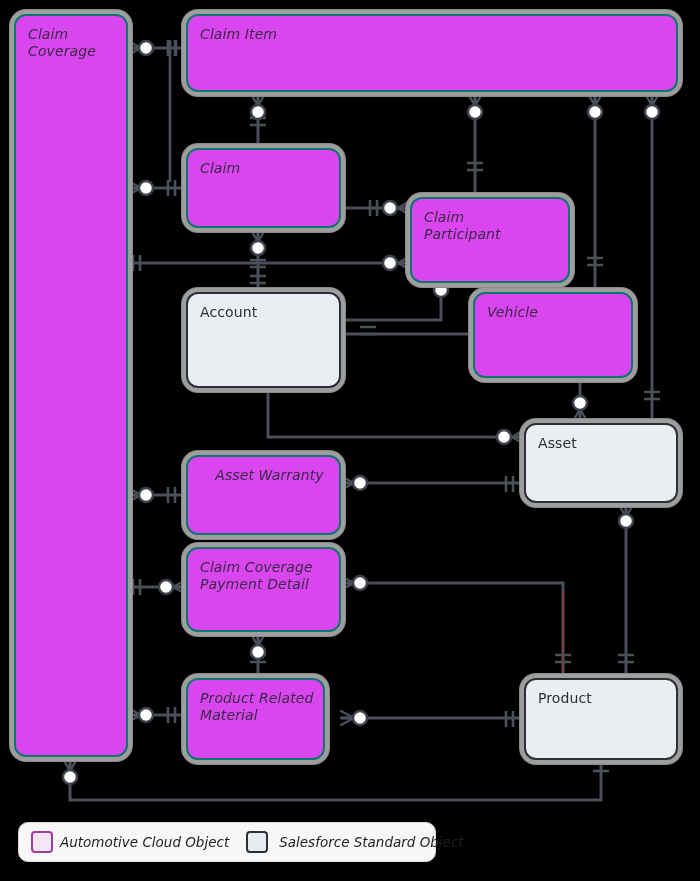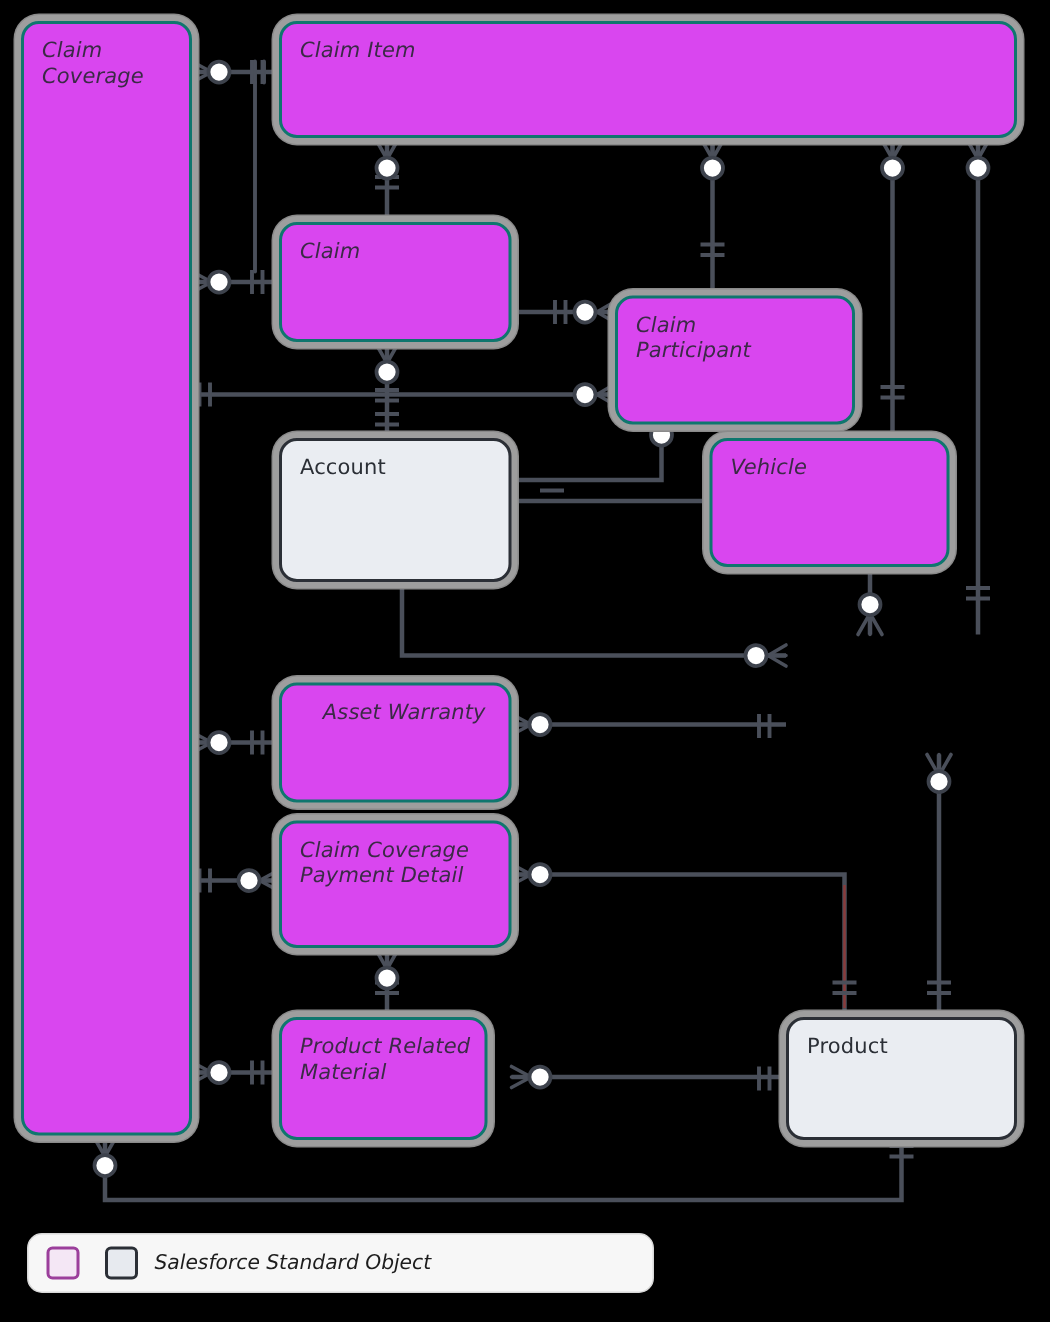--- a/index.html
+++ b/index.html
@@ -215,20 +215,23 @@
   </div>
 
   <div class="node std" style="left:186px;top:292px;width:155px;height:96px;">
     <div class="lbl">Account</div>
   </div>
 
   <div class="node auto" style="left:473px;top:292px;width:160px;height:86px;">
     <div class="lbl">Vehicle</div>
   </div>
 
+  <div class="node std" style="left:524px;top:423px;width:154px;height:80px;">
+    <div class="lbl">Asset</div>
+  </div>
 
   <div class="node auto" style="left:186px;top:455px;width:155px;height:80px;text-align:center;">
     <div class="lbl">Asset Warranty</div>
   </div>
 
   <div class="node auto" style="left:186px;top:547px;width:155px;height:85px;">
     <div class="lbl">Claim Coverage
 Payment Detail</div>
   </div>
 
@@ -236,17 +239,18 @@
     <div class="lbl">Product Related
 Material</div>
   </div>
 
   <div class="node std" style="left:524px;top:678px;width:154px;height:82px;">
     <div class="lbl">Product</div>
   </div>
 
   <div id="legend">
     <span class="sw auto-sw"></span>
+    <span class="lg-txt">Automotive Cloud Object</span>
     <span class="sw std-sw second" style="margin-left:10px;"></span>
     <span class="lg-txt second">Salesforce Standard Object</span>
   </div>
 
 </div>
 
 </body></html>

